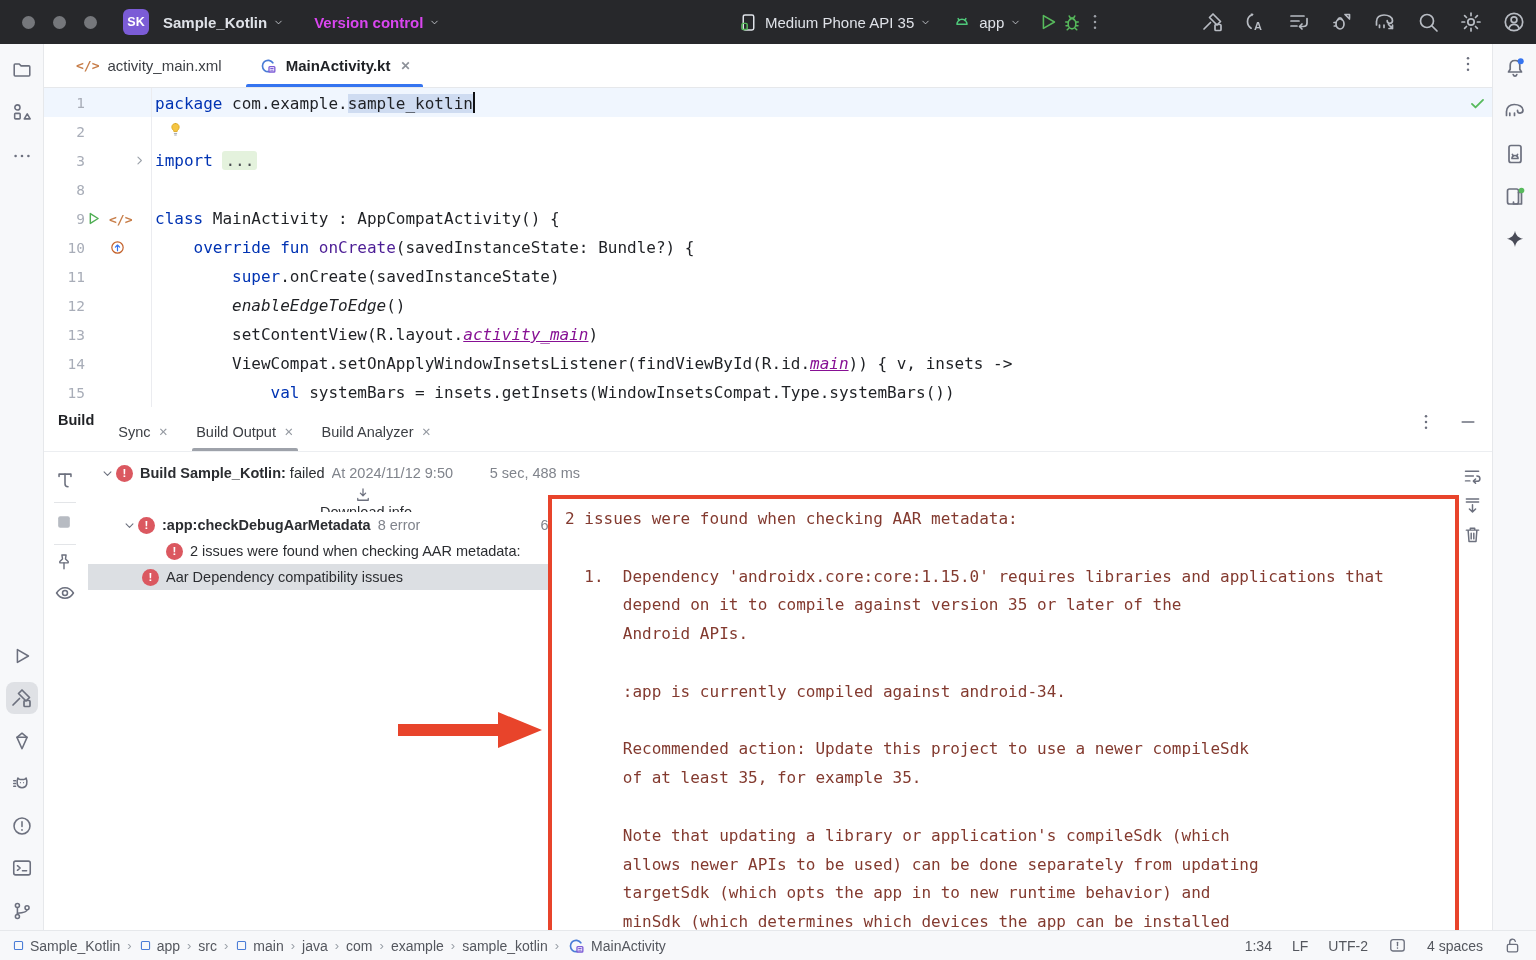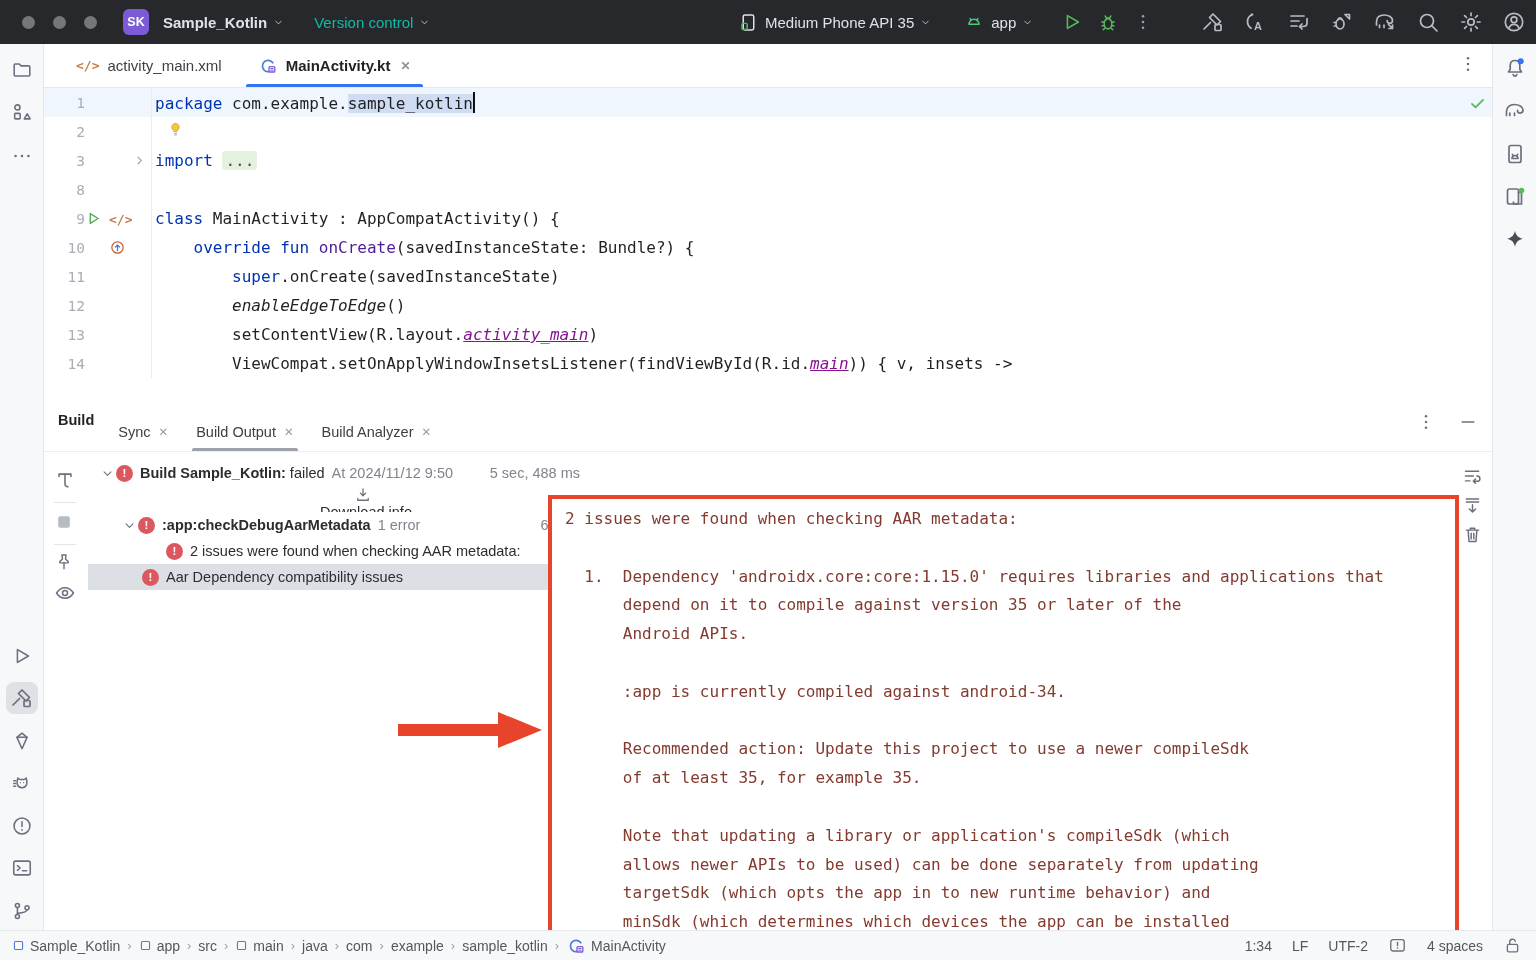--- a/index.html
+++ b/index.html
@@ -11,22 +11,22 @@
   
   #titlebar { position:absolute; left:0; top:0; width:1536px; height:44px;
     background:#27282b; display:flex; align-items:center; color:#dfe2e8; font-size:15px; }
   .traffic { display:flex; gap:18px; margin-left:22px; }
   .traffic span { width:13px; height:13px; border-radius:50%; background:#75777b; }
   .sk-badge { width:26px; height:26px; border-radius:6px; background:#7b5cd6; color:#fff;
     font-weight:bold; font-size:12.5px; display:flex; align-items:center; justify-content:center;
     margin-left:26px; }
   .tb-item { display:flex; align-items:center; gap:6px; margin-left:14px; cursor:default; }
   .tb-name { font-weight:600; }
-  .tb-dim { color:#14b8a6; }
-  #tb-center { position:absolute; left:738px; top:0; height:44px; display:flex; align-items:center; gap:14px; }
+  .tb-dim { color:#d946ef;font-weight:bold; }
+  #tb-center { position:absolute; left:738px; top:0; height:44px; display:flex; align-items:center; gap:2px; }
   #tb-right { position:absolute; right:10px; top:0; height:44px; display:flex; align-items:center; gap:19px; color:#b8bcc3; }
   #tb-right .ic { width:24px; height:24px; }
 
   
   #left-stripe { position:absolute; left:0; top:44px; width:44px; height:886px;
     background:#f7f8fa; border-right:1px solid #e6e8eb; }
   #right-stripe { position:absolute; left:1492px; top:44px; width:44px; height:886px;
     background:#f7f8fa; border-left:1px solid #e6e8eb; }
   .stripe-ic { position:absolute; left:6px; width:32px; height:32px; border-radius:8px;
     display:flex; align-items:center; justify-content:center; color:#6c707e; }
@@ -418,20 +418,21 @@
               <path d="M7.5 5l11 7-11 7z" stroke="#4fae54" stroke-width="2"></path>
             </svg></span><span style="position: absolute; left: 24px; top: 5px;"><span style="font-family:'DejaVu Sans Mono',monospace;font-size:13px;font-weight:bold;color:#c77d48;">&lt;/&gt;</span></span></span><span class="gsep"></span><span class="ctext"><span class="kw">class</span><span class="pl"> MainActivity : AppCompatActivity() {</span></span></div>
       <div class="cline"><span class="gnum">10</span><span class="gico"><span class="ic" style="position: absolute; left: 24px; top: 6px;"><svg width="17" height="17" viewBox="0 0 24 24" fill="none" stroke="currentColor" stroke-width="1.7" stroke-linecap="round" stroke-linejoin="round">
               <circle cx="12" cy="12" r="8" stroke="#c4622c"></circle>
               <path d="M12 16.5V9M9 11.5L12 8.5l3 3" stroke="#3574f0"></path>
             </svg></span></span><span class="gsep"></span><span class="ctext"><span class="pl">    </span><span class="kw">override</span><span class="pl"> </span><span class="kw">fun</span><span class="pl"> </span><span class="fn">onCreate</span><span class="pl">(savedInstanceState: Bundle?) {</span></span></div>
       <div class="cline"><span class="gnum">11</span><span class="gico"></span><span class="gsep"></span><span class="ctext"><span class="pl">        </span><span class="kw">super</span><span class="pl">.onCreate(savedInstanceState)</span></span></div>
       <div class="cline"><span class="gnum">12</span><span class="gico"></span><span class="gsep"></span><span class="ctext"><span class="pl">        </span><span class="it">enableEdgeToEdge</span><span class="pl">()</span></span></div>
       <div class="cline"><span class="gnum">13</span><span class="gico"></span><span class="gsep"></span><span class="ctext"><span class="pl">        setContentView(R.layout.</span><span class="res">activity_main</span><span class="pl">)</span></span></div>
       <div class="cline"><span class="gnum">14</span><span class="gico"></span><span class="gsep"></span><span class="ctext"><span class="pl">        ViewCompat.setOnApplyWindowInsetsListener(findViewById(R.id.</span><span class="res">main</span><span class="pl">)) { v, insets -&gt;</span></span></div>
+      <div class="cline"><span class="gnum">15</span><span class="gico"></span><span class="gsep"></span><span class="ctext"><span class="pl">            </span><span class="kw">val</span><span class="pl"> systemBars = insets.getInsets(WindowInsetsCompat.Type.systemBars())</span></span></div>
     </div>
   <span id="edit-check" class="ic">
       <svg width="19" height="19" viewBox="0 0 24 24" fill="none" stroke="currentColor" stroke-width="1.7" stroke-linecap="round" stroke-linejoin="round">
         <path d="M5 12.5l4.5 4.5L19 7.5" stroke="#57ba5c" stroke-width="2.3"></path>
       </svg>
     </span>
 </div>
 
 <div id="buildwin">
   <div id="build-header">
@@ -515,21 +516,21 @@
           <span style="white-space: pre;">Download info</span>
         </div>
         <div class="trow" style="padding-left: 32px;">
           <span class="chevron">
             <svg width="15" height="15" viewBox="0 0 24 24" fill="none" stroke="currentColor" stroke-width="1.7" stroke-linecap="round" stroke-linejoin="round">
               <path d="M6.5 9.5l5.5 5.5 5.5-5.5"></path>
             </svg>
           </span>
           <span class="err-badge">!</span>
           <span style="white-space: pre; font-weight: bold;">:app:checkDebugAarMetadata</span>
-          <span class="gray">1 error</span>
+          <span class="gray">8 error</span>
           <span class="right">66 ms</span>
         </div>
         <div class="trow" style="padding-left: 78px;">
           <span class="err-badge">!</span>
           <span style="white-space: pre;">2 issues were found when checking AAR metadata:</span>
         </div>
         <div class="trow selected" style="padding-left: 54px;">
           <span class="err-badge">!</span>
           <span style="white-space: pre;">Aar Dependency compatibility issues</span>
         </div>

